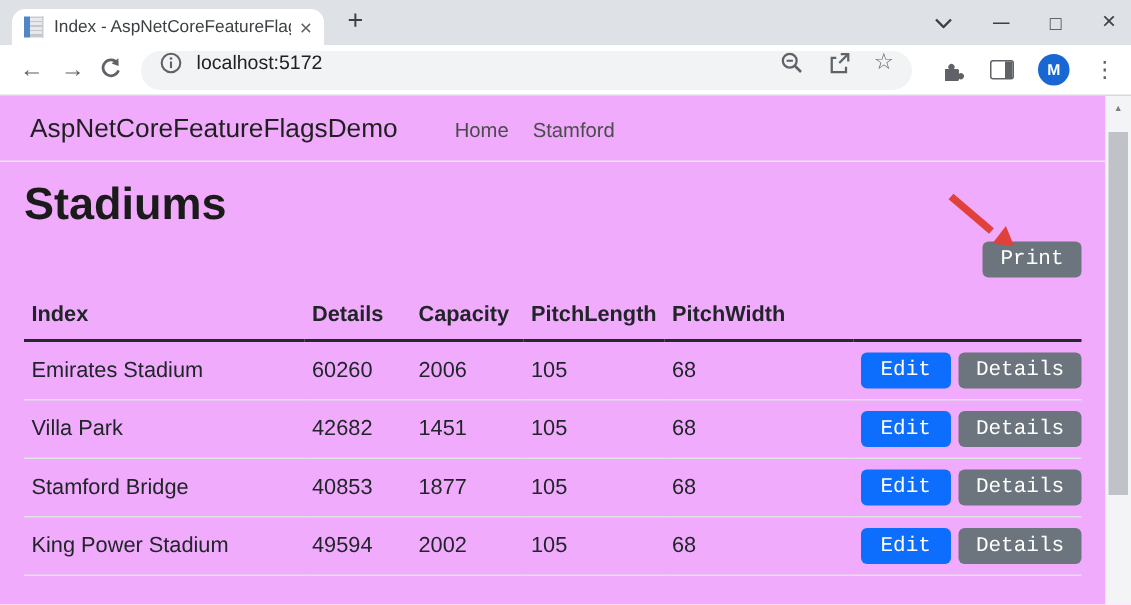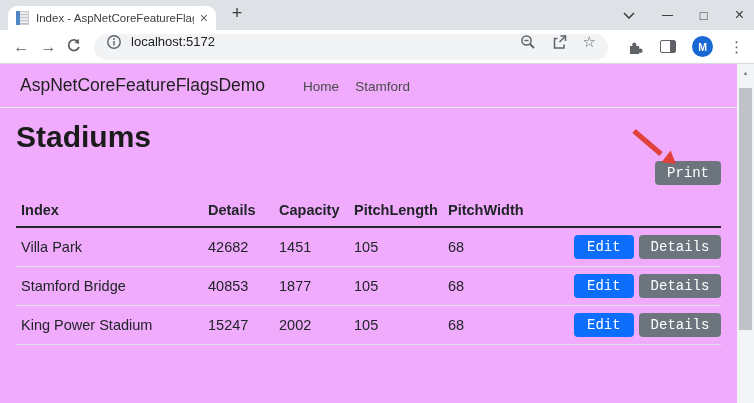--- a/index.html
+++ b/index.html
@@ -160,20 +160,33 @@
             <th>Index</th>
             <th>Details</th>
             <th>Capacity</th>
             <th>PitchLength</th>
             <th>PitchWidth</th>
             <th></th>
           </tr>
         </thead>
         <tbody>
           <tr>
+            <td>Emirates Stadium</td>
+            <td>60260</td>
+            <td>2006</td>
+            <td>105</td>
+            <td>68</td>
+            <td>
+                <span class="actions">
+              <button class="btn btn-primary">Edit</button>
+              <button class="btn btn-secondary">Details</button>
+            </span>
+              </td>
+          </tr>
+          <tr>
             <td>Villa Park</td>
             <td>42682</td>
             <td>1451</td>
             <td>105</td>
             <td>68</td>
             <td>
                 <span class="actions">
               <button class="btn btn-primary">Edit</button>
               <button class="btn btn-secondary">Details</button>
             </span>
@@ -187,21 +200,21 @@
             <td>68</td>
             <td>
                 <span class="actions">
               <button class="btn btn-primary">Edit</button>
               <button class="btn btn-secondary">Details</button>
             </span>
               </td>
           </tr>
           <tr>
             <td>King Power Stadium</td>
-            <td>15247</td>
+            <td>49594</td>
             <td>2002</td>
             <td>105</td>
             <td>68</td>
             <td>
                 <span class="actions">
               <button class="btn btn-primary">Edit</button>
               <button class="btn btn-secondary">Details</button>
             </span>
               </td>
           </tr>

